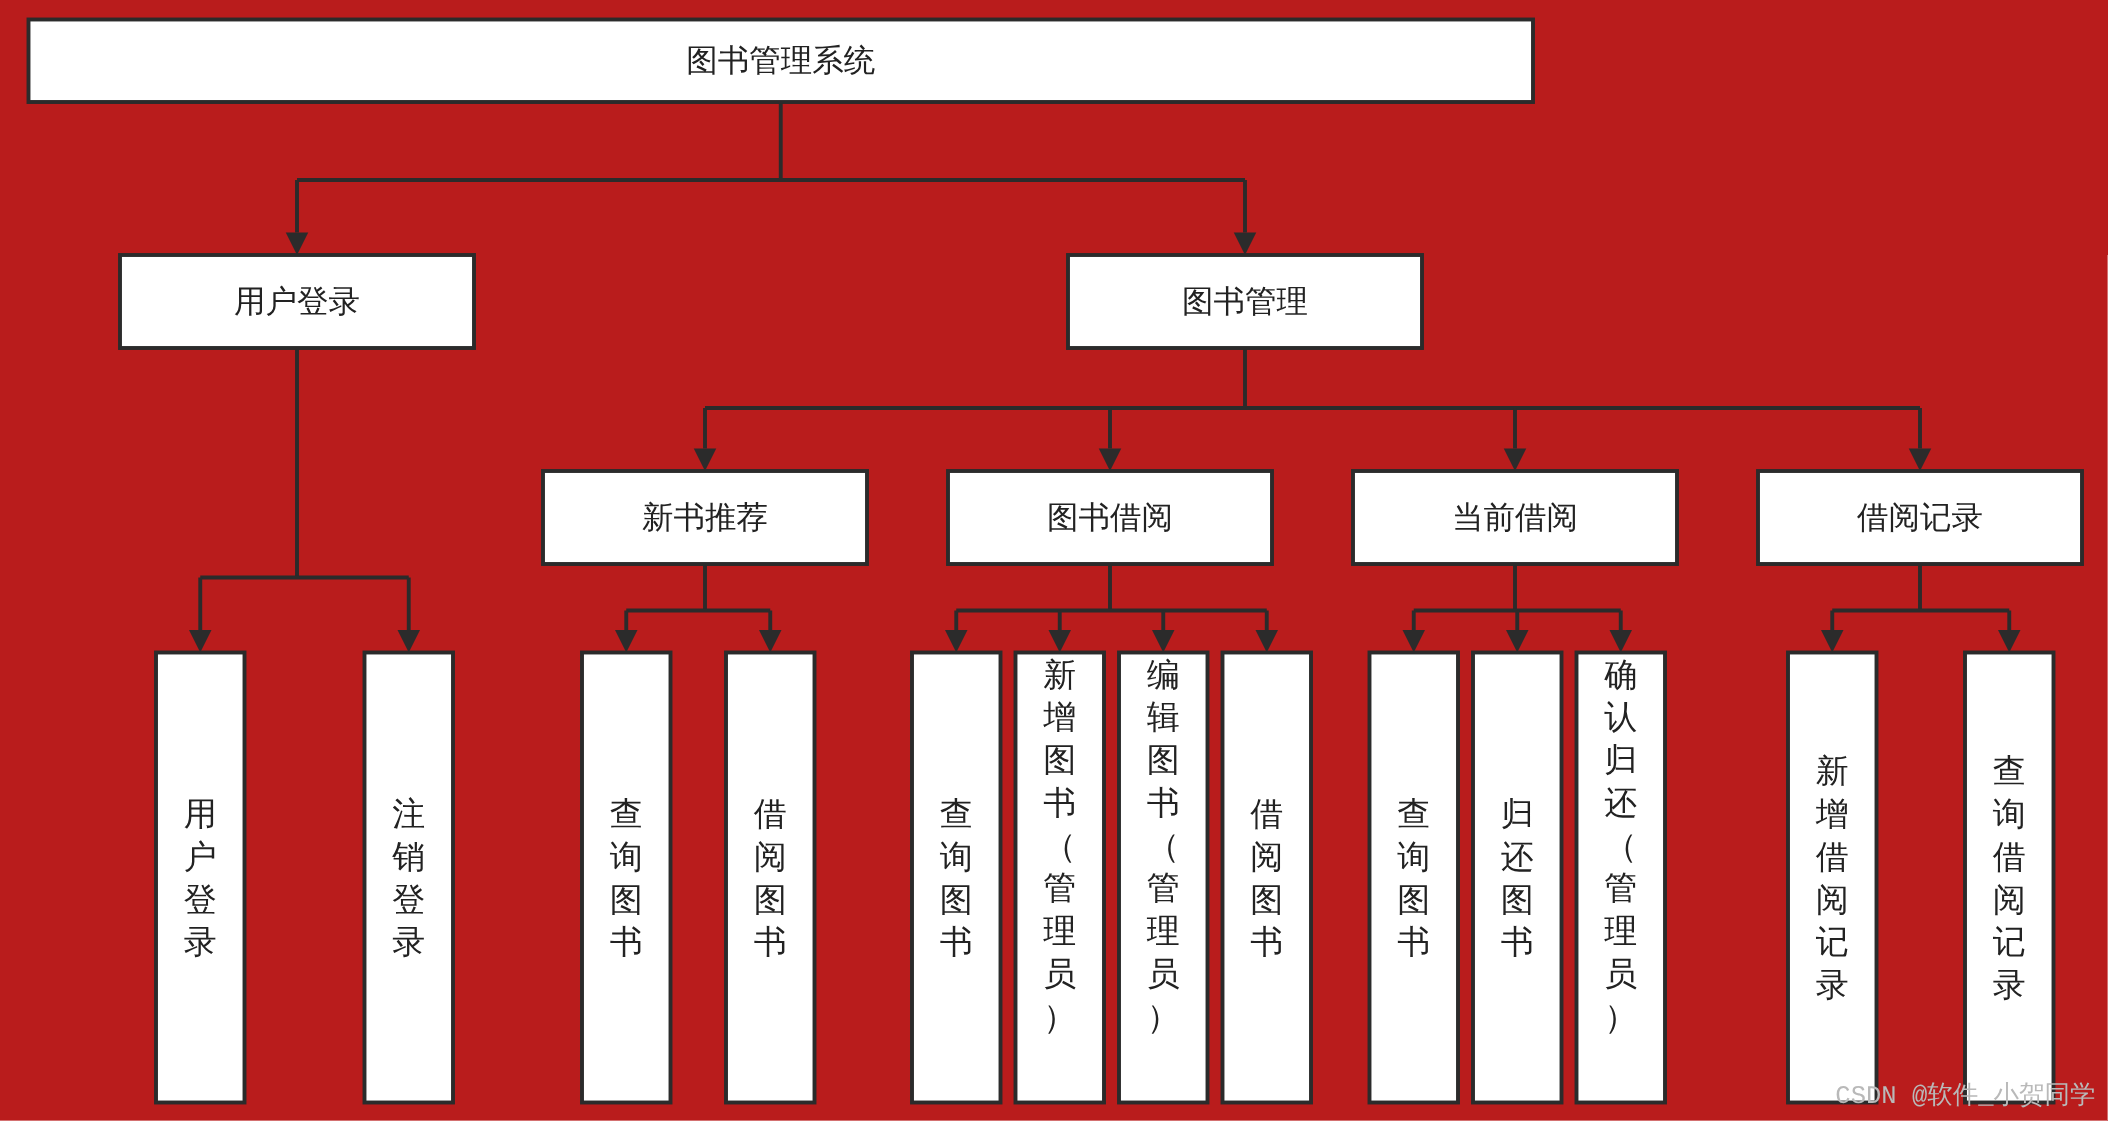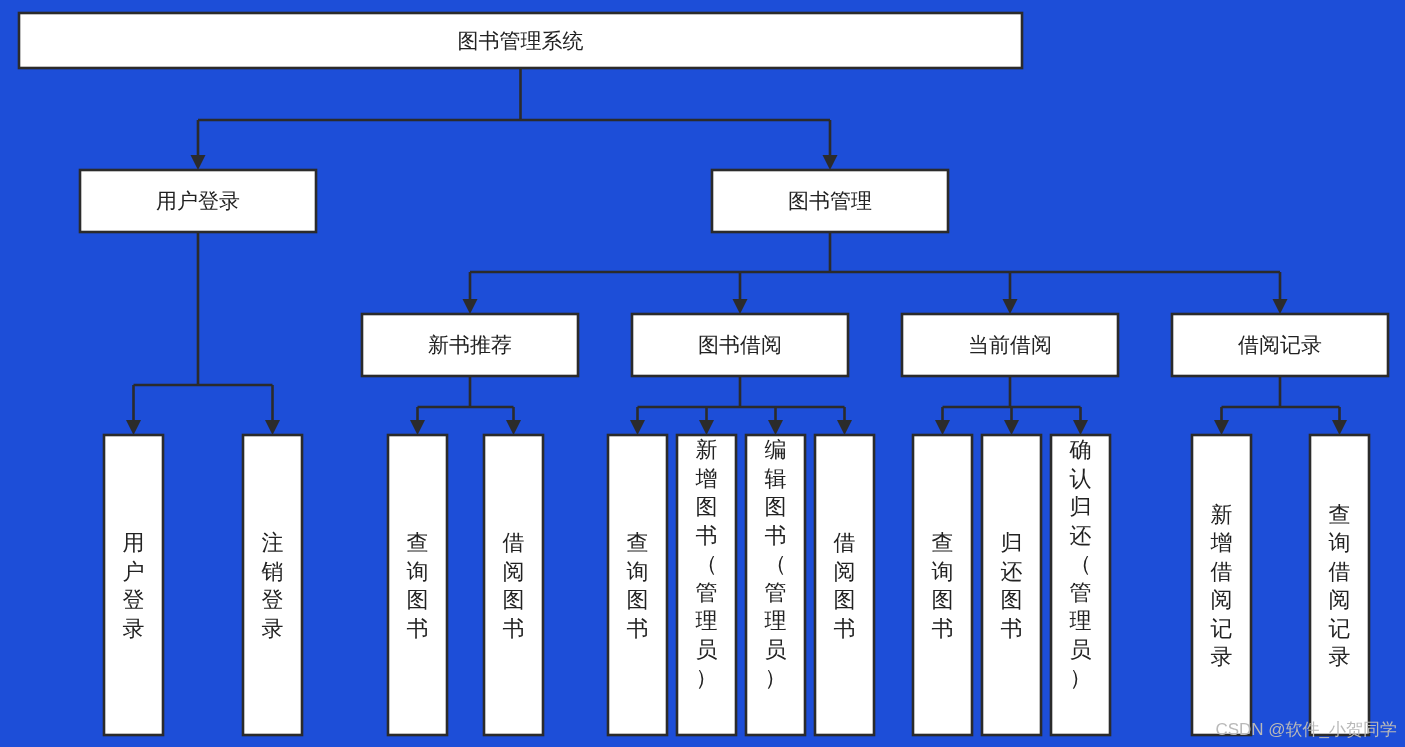--- a/index.html
+++ b/index.html
@@ -1,35 +1,35 @@
 <!DOCTYPE html>
 <html><head>
 <meta charset="utf-8">
 <style>
   html,body{margin:0;padding:0;background:#ffffff;}
   body{
     font-family:"Liberation Sans","DejaVu Sans",sans-serif;
     width:1405px;height:747px;overflow:hidden;
   }
-  #diagram-root{position:relative;width:1405px;height:747px;background:#1d4ed8;}
+  #diagram-root{position:relative;width:1405px;height:747px;background:#b91c1c;}
   svg#tree-svg{position:absolute;left:0;top:0;width:1405px;height:747px;display:block;}
   .node-box{fill:#ffffff;stroke:#2b2b2b;stroke-width:2.6;}
   .connector{stroke:#2b2b2b;stroke-width:2.6;fill:none;stroke-linecap:butt;}
   .arrow-head{fill:#2b2b2b;stroke:none;}
   .node-label-h{
     font-family:"DejaVu Sans","Liberation Sans",sans-serif;
     font-size:21px;fill:#222;text-anchor:middle;dominant-baseline:middle;
   }
   .node-label-v{
     font-family:"DejaVu Sans","Liberation Sans",sans-serif;
     font-size:22px;fill:#222;text-anchor:middle;
   }
   .watermark{
     position:absolute;right:8px;bottom:6px;
-    font-family:Liberation Sans, sans-serif;
+    font-family:Liberation Mono, monospace;
     font-size:17px;color:#b9b9b9;white-space:nowrap;user-select:none;
   }
 </style>
 </head>
 <body>
 
 <div id="diagram-root">
   <svg id="tree-svg" viewBox="0 0 1405 747">
     <g id="connectors-layer">
         <line x1="520.5" y1="68" x2="520.5" y2="120" class="connector"></line>

